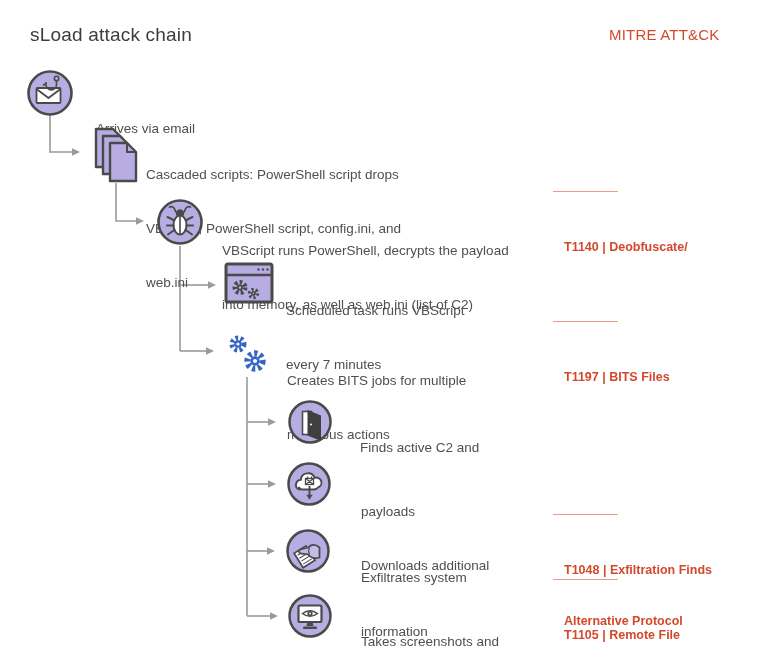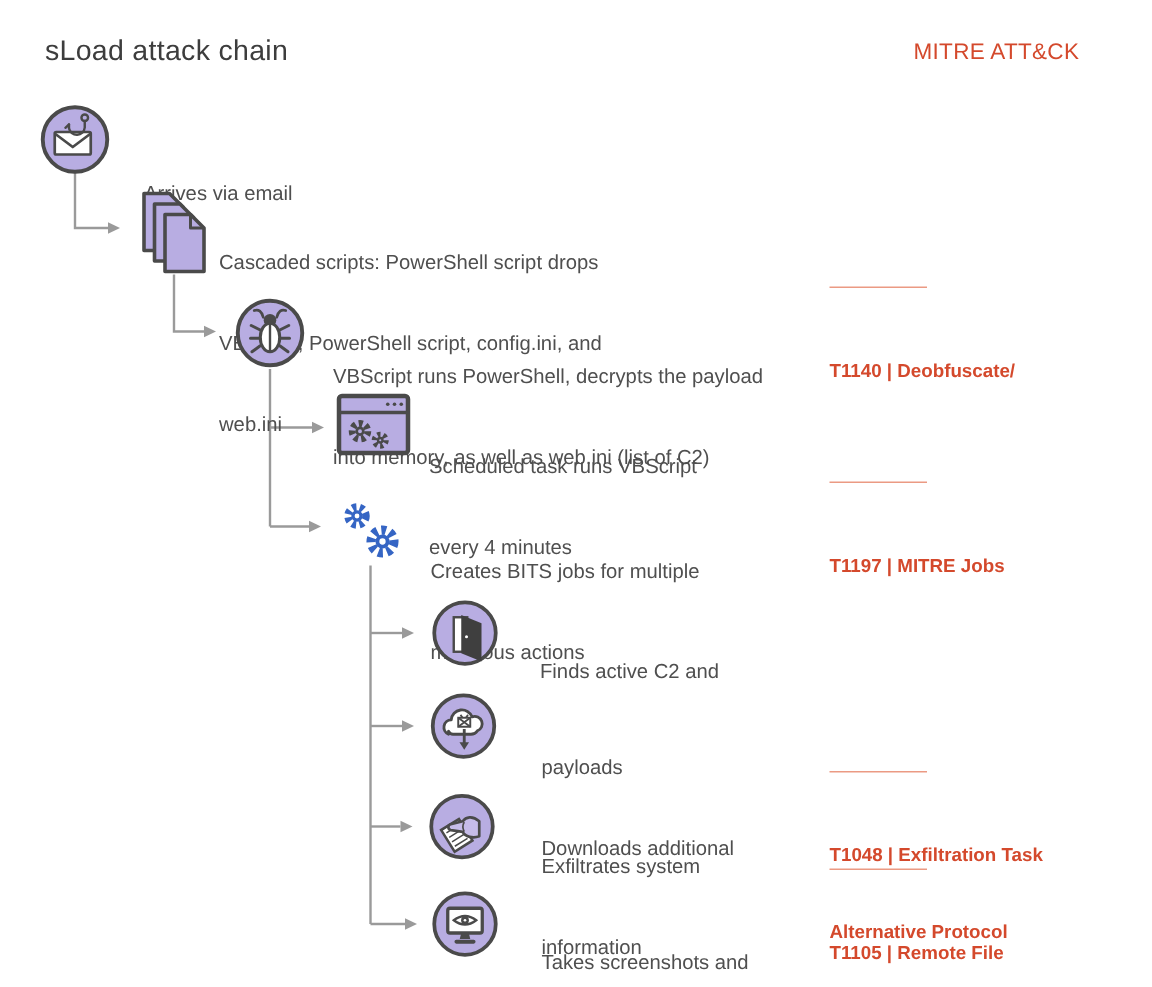--- a/index.html
+++ b/index.html
@@ -20,21 +20,21 @@
     color:var(--body-text,#4f4f4f);white-space:pre-wrap;
   }
   .mitre-entry{
     position:absolute;left:553px;width:200px;
     color:var(--orange-text,#d4492c);font-size:12.5px;font-weight:700;line-height:17px;
   }
   .mitre-entry .rule{
     width:65px;height:0;border-top:1.4px solid var(--orange-rule,#eb9a83);
     margin:0 0 13px 0;
   }
-  .mitre-entry .etext{margin-left:0;white-space:pre-wrap;}
+  .mitre-entry .etext{margin-left:11px;white-space:pre-wrap;}
   .icon{position:absolute;}
   .connectors{position:absolute;left:0;top:0;pointer-events:none;}
 </style>
 </head>
 <body>
 
 <div class="canvas">
 
   <div class="title">sLoad attack chain</div>
   <div class="mitre-header">MITRE ATT&amp;CK</div>
@@ -125,21 +125,21 @@
         <circle cx="39" cy="7.5" r="1.2" fill="#4a4a4a"></circle>
         <circle cx="43.5" cy="7.5" r="1.2" fill="#4a4a4a"></circle>
       <circle cx="16" cy="25.5" r="5.2" fill="none" stroke="#4a4a4a" stroke-width="4.6" stroke-dasharray="2.6 2.1"></circle>
       <circle cx="16" cy="25.5" r="2.2" fill="none" stroke="#4a4a4a" stroke-width="1.8"></circle>
       <circle cx="29.5" cy="31.5" r="3.8" fill="none" stroke="#4a4a4a" stroke-width="3.8" stroke-dasharray="2 1.9"></circle>
       <circle cx="29.5" cy="31.5" r="1.5" fill="none" stroke="#4a4a4a" stroke-width="1.6"></circle>
     </svg>
   </div>
   <div class="step-text" style="left:286px;top:266px">
     <div>Scheduled task runs VBScript</div>
-    <div>every 4 minutes</div>
+    <div>every 7 minutes</div>
   </div>
 
   <div class="icon" style="left:226px;top:332px">
     <svg width="44" height="44" viewBox="0 0 44 44">
       <circle cx="12" cy="12" r="6" fill="none" stroke="#3565c4" stroke-width="5" stroke-dasharray="2.7 2.3"></circle>
       <circle cx="12" cy="12" r="2.7" fill="none" stroke="#3565c4" stroke-width="2.2"></circle>
       <circle cx="29" cy="29" r="7.6" fill="none" stroke="#3565c4" stroke-width="6.2" stroke-dasharray="3.1 2.7"></circle>
       <circle cx="29" cy="29" r="3.4" fill="none" stroke="#3565c4" stroke-width="2.6"></circle>
     </svg>
   </div>
@@ -209,27 +209,27 @@
 
   <div class="mitre-entry" style="top:191px">
     <div class="rule"></div>
     <div class="etext">
       <div>T1140 | Deobfuscate/</div>
     </div>
   </div>
   <div class="mitre-entry" style="top:321px">
     <div class="rule"></div>
     <div class="etext">
-      <div>T1197 | MITRE Jobs</div>
+      <div>T1197 | BITS Files</div>
     </div>
   </div>
   <div class="mitre-entry" style="top:514px">
     <div class="rule"></div>
     <div class="etext">
-      <div>T1048 | Exfiltration Task</div>
+      <div>T1048 | Exfiltration Finds</div>
       <div>Alternative Protocol</div>
     </div>
   </div>
   <div class="mitre-entry" style="top:579px">
     <div class="rule"></div>
     <div class="etext">
       <div>T1105 | Remote File</div>
       
     </div>
   </div>

